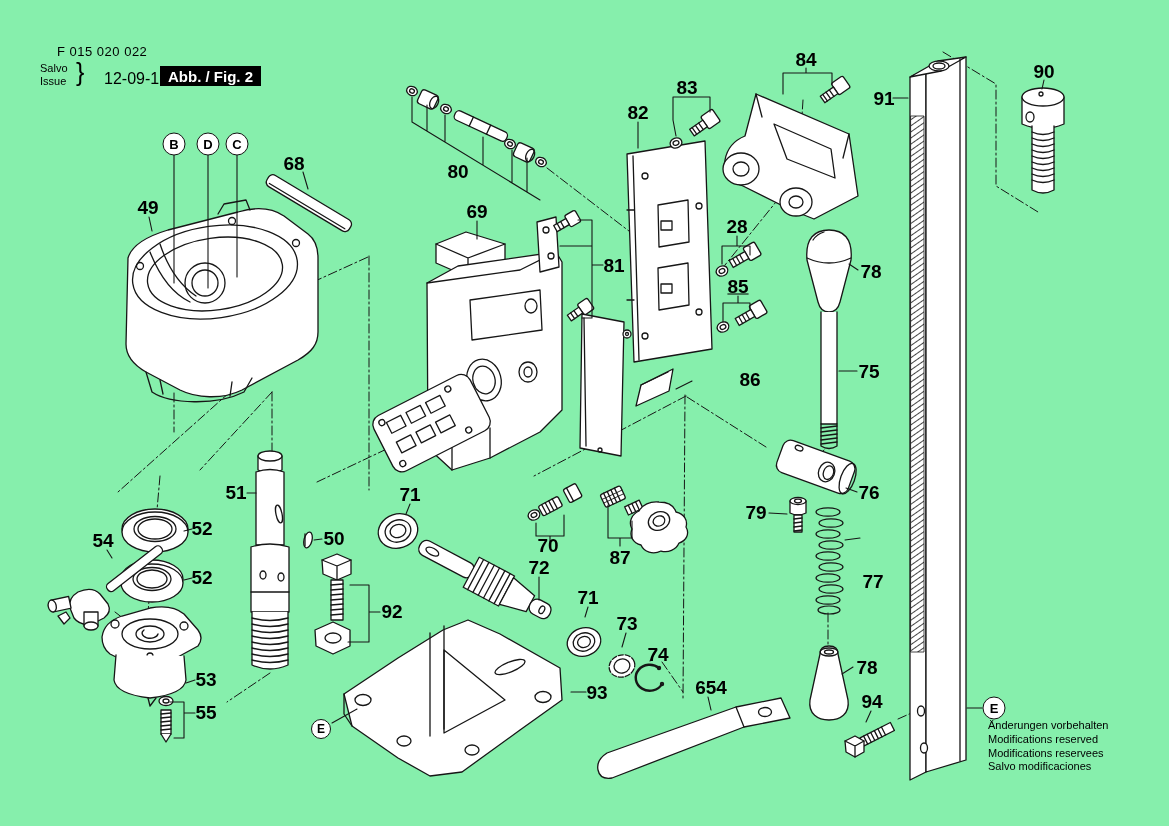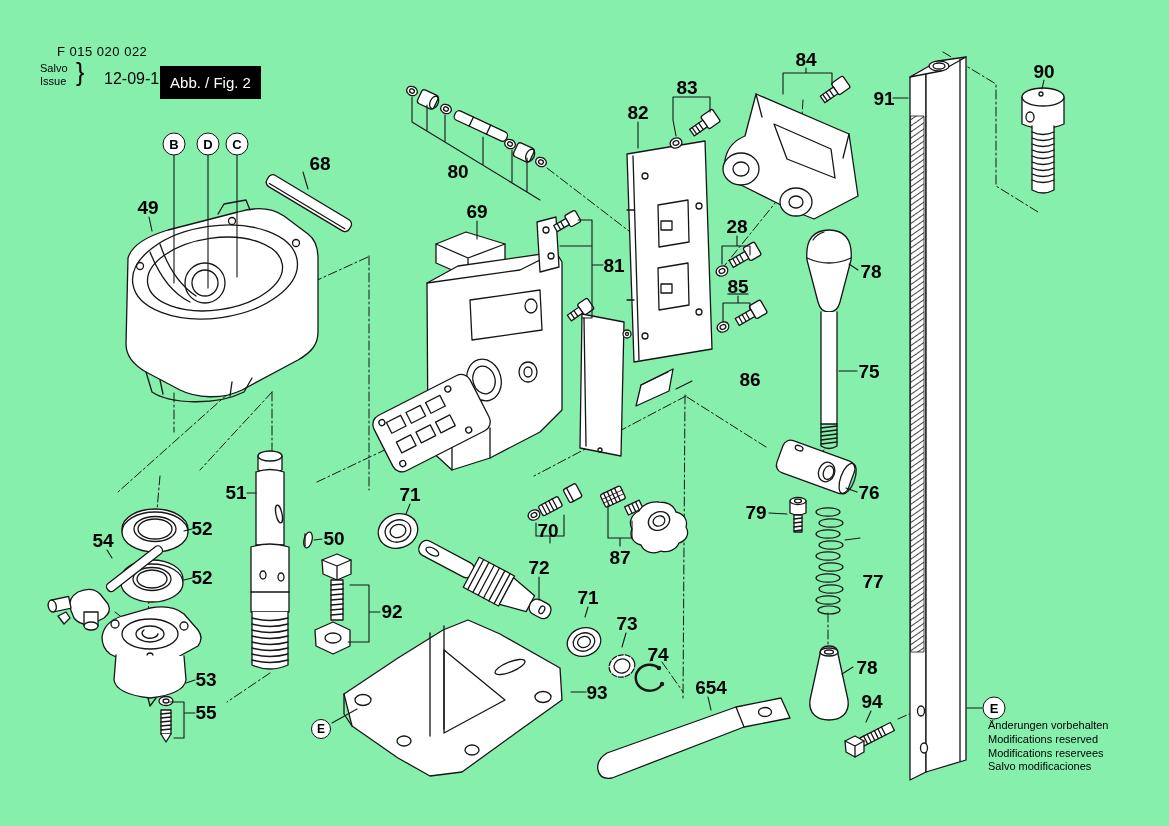--- a/index.html
+++ b/index.html
@@ -9,22 +9,22 @@
   .callout{position:absolute;transform:translate(-50%,-50%);font-weight:bold;font-size:19px;
            line-height:1;white-space:nowrap;}
   .refcircle{position:absolute;transform:translate(-50%,-50%);border:1.7px solid #111;border-radius:50%;
              width:21px;height:21px;display:flex;align-items:center;justify-content:center;
              font-weight:bold;font-size:13px;background:#fff;}
   .refcircle.small{width:18px;height:18px;font-size:12px;}
   .hdr-partnum{position:absolute;left:57px;top:44px;font-size:13px;letter-spacing:.5px;}
   .hdr-standissue{position:absolute;left:40px;top:62px;font-size:11px;line-height:12.5px;}
   .hdr-brace{position:absolute;left:76px;top:58px;font-size:25px;font-weight:400;}
   .hdr-date{position:absolute;left:104px;top:70px;font-size:16px;}
-  .fig-badge{position:absolute;left:160px;top:66px;width:101px;height:33px;background:#000;color:#fff;
-             font-weight:normal;font-size:15px;display:flex;align-items:center;justify-content:center;}
+  .fig-badge{position:absolute;left:160px;top:66px;width:101px;height:20px;background:#000;color:#fff;
+             font-weight:bold;font-size:15px;display:flex;align-items:center;justify-content:center;}
   .footnotes{position:absolute;left:988px;top:719px;font-size:11px;line-height:13.8px;}
 </style>
 </head>
 <body>
 
 <div class="page">
 
 <svg class="art" width="1169" height="826" viewBox="0 0 1169 826" fill="none" stroke="#161616" stroke-width="1.3" stroke-linecap="round" stroke-linejoin="round">
   <defs>
     <pattern id="rk" width="5" height="5" patternUnits="userSpaceOnUse" patternTransform="rotate(55)">
@@ -527,21 +527,21 @@
 <div class="hdr-date">12-09-18</div>
 <div class="fig-badge">Abb. / Fig. 2</div>
 
 <div class="refcircle" style="left:174px;top:144px;">B</div>
 <div class="refcircle" style="left:208px;top:144px;">D</div>
 <div class="refcircle" style="left:237px;top:144px;">C</div>
 <div class="refcircle small" style="left:321px;top:729px;">E</div>
 <div class="refcircle" style="left:994px;top:708px;">E</div>
 
 <div class="callout" style="left:148px;top:207px;">49</div>
-<div class="callout" style="left:320px;top:163px;">68</div>
+<div class="callout" style="left:294px;top:163px;">68</div>
 <div class="callout" style="left:458px;top:171px;text-align:right;">80</div>
 <div class="callout" style="left:477px;top:211px;text-align:right;">69</div>
 <div class="callout" style="left:638px;top:112px;">82</div>
 <div class="callout" style="left:687px;top:87px;">83</div>
 <div class="callout" style="left:806px;top:59px;">84</div>
 <div class="callout" style="left:884px;top:98px;">91</div>
 <div class="callout" style="left:1044px;top:71px;">90</div>
 <div class="callout" style="left:614px;top:265px;">81</div>
 <div class="callout" style="left:737px;top:226px;">28</div>
 <div class="callout" style="left:738px;top:286px;text-decoration:underline;">85</div>
@@ -556,21 +556,21 @@
 <div class="callout" style="left:711px;top:687px;">654</div>
 <div class="callout" style="left:236px;top:492px;">51</div>
 <div class="callout" style="left:202px;top:528px;">52</div>
 <div class="callout" style="left:202px;top:577px;">52</div>
 <div class="callout" style="left:334px;top:538px;">50</div>
 <div class="callout" style="left:103px;top:540px;">54</div>
 <div class="callout" style="left:206px;top:679px;">53</div>
 <div class="callout" style="left:206px;top:712px;">55</div>
 <div class="callout" style="left:392px;top:611px;">92</div>
 <div class="callout" style="left:410px;top:494px;">71</div>
-<div class="callout" style="left:548px;top:530px;text-align:right;">70</div>
+<div class="callout" style="left:548px;top:545px;text-align:right;">70</div>
 <div class="callout" style="left:620px;top:557px;">87</div>
 <div class="callout" style="left:539px;top:567px;">72</div>
 <div class="callout" style="left:588px;top:597px;">71</div>
 <div class="callout" style="left:627px;top:623px;">73</div>
 <div class="callout" style="left:658px;top:640px;margin-top:14px;">74</div>
 <div class="callout" style="left:597px;top:692px;">93</div>
 
 <div class="footnotes">
   <div>Änderungen vorbehalten</div>
   <div>Modifications reserved</div>

